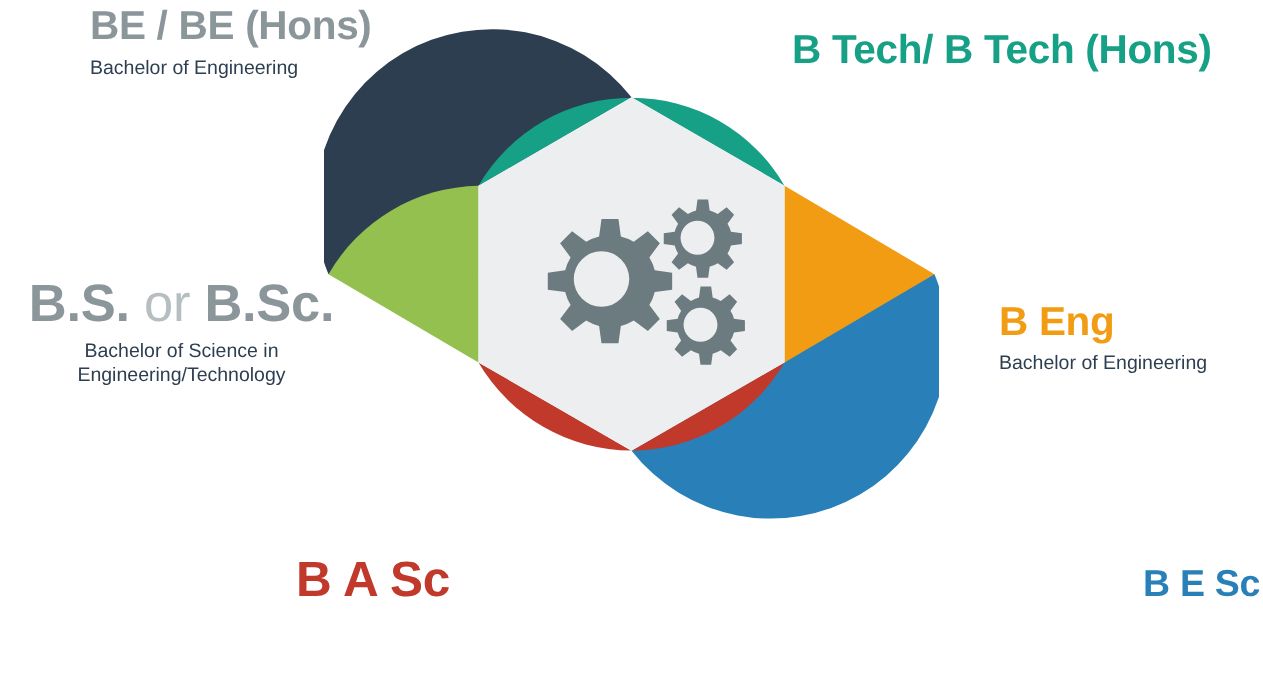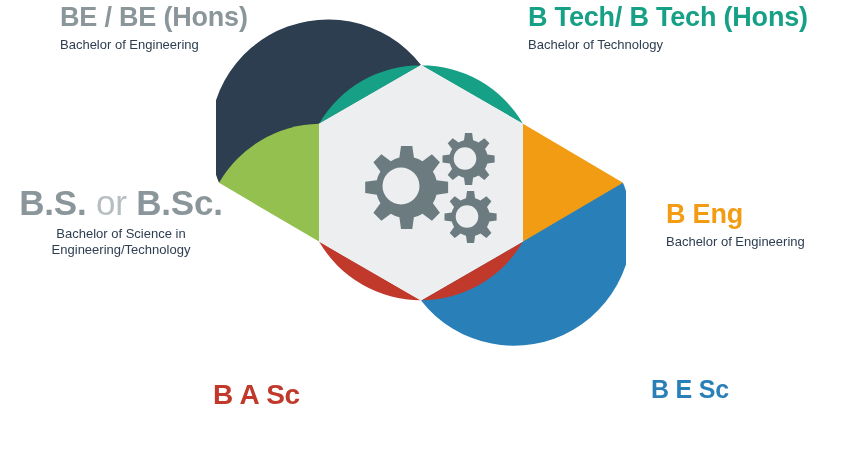--- a/index.html
+++ b/index.html
@@ -51,36 +51,36 @@
     color: #2d3e50;
     white-space: nowrap;
     margin: 0;
   }
   .label-sub.two-line { white-space: normal; }
 
   
   #lbl-be        { left: 60px;  top: 2px;   width: 262px; text-align: left; }
   #lbl-be .label-title { color: #8b969b; font-size: 27px; }
 
-  #lbl-btech     { left: 528px; top: 2px;   width: 312px; text-align: left; }
+  #lbl-btech     { left: 528px; top: 18px;   width: 312px; text-align: left; }
   #lbl-btech .label-title { color: #16a085; font-size: 27px; }
 
   #lbl-bs        { left: 2px;   top: 182px; width: 238px; text-align: center; }
   #lbl-bs .label-title { color: #8b969b; font-size: 35px; }
   #lbl-bs .or    { color: #b6bec2; font-weight: normal; }
   #lbl-bs .label-sub.two-line { line-height: 1.22; }
 
   #lbl-beng      { left: 626px; top: 199px; width: 214px; text-align: left; padding-left: 40px; }
   #lbl-beng .label-title { color: #f29c14; font-size: 27px; }
 
   #lbl-basc      { left: 30px;  top: 367px; width: 290px; text-align: center; }
-  #lbl-basc .label-title { color: #c0392b; font-size: 28px; text-align: right;
-                           padding-right: 20px; margin-top: 11px; }
-
-  #lbl-besc      { left: 540px; top: 375px; width: 300px; text-align: center; }
+  #lbl-basc .label-title { color: #c0392b; font-size: 33px; text-align: right;
+                           padding-right: 20px; }
+
+  #lbl-besc      { left: 540px; top: 375px; width: 300px; text-align: right; }
   #lbl-besc .label-title { color: #2980b9; font-size: 25px; }
 </style>
 </head>
 <body>
 
 <div id="stage">
 
   <div id="wheel">
     <svg viewBox="0 0 410 416" xmlns="http://www.w3.org/2000/svg">
 
@@ -199,21 +199,20 @@
     </svg>
   </div>
 
   <div class="label-block" id="lbl-be">
     <div class="label-title">BE / BE (Hons)</div>
     <div class="label-sub">Bachelor of Engineering</div>
   </div>
 
   <div class="label-block" id="lbl-btech">
     <div class="label-title">B Tech/ B Tech (Hons)</div>
-    <div class="label-sub">Bachelor of Technology</div>
   </div>
 
   <div class="label-block" id="lbl-bs">
     <div class="label-title">
       <span>B.S.</span><span class="or"> or </span><span>B.Sc.</span>
     </div>
     <div class="label-sub two-line">
       <span>Bachelor of Science in</span><br>
       <span>Engineering/Technology</span>
     </div>

